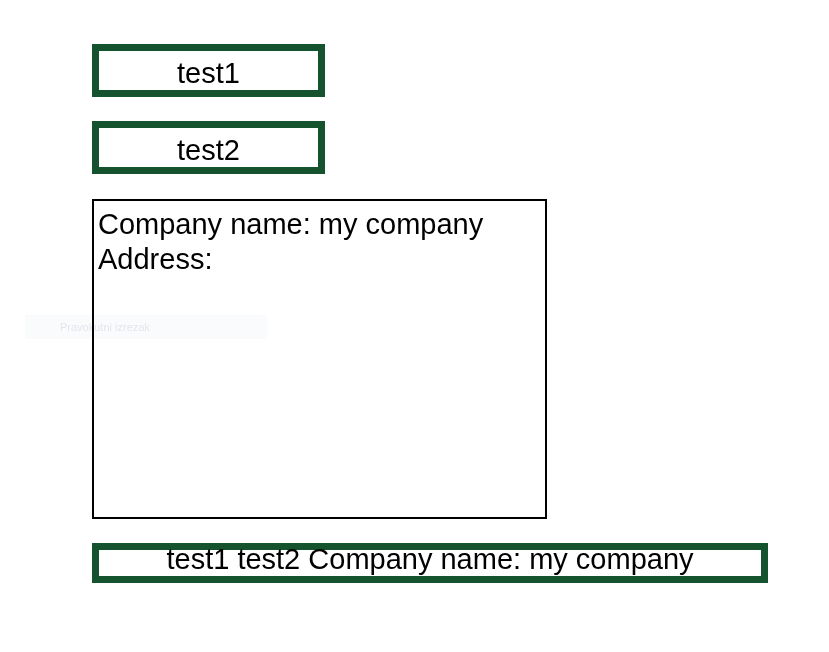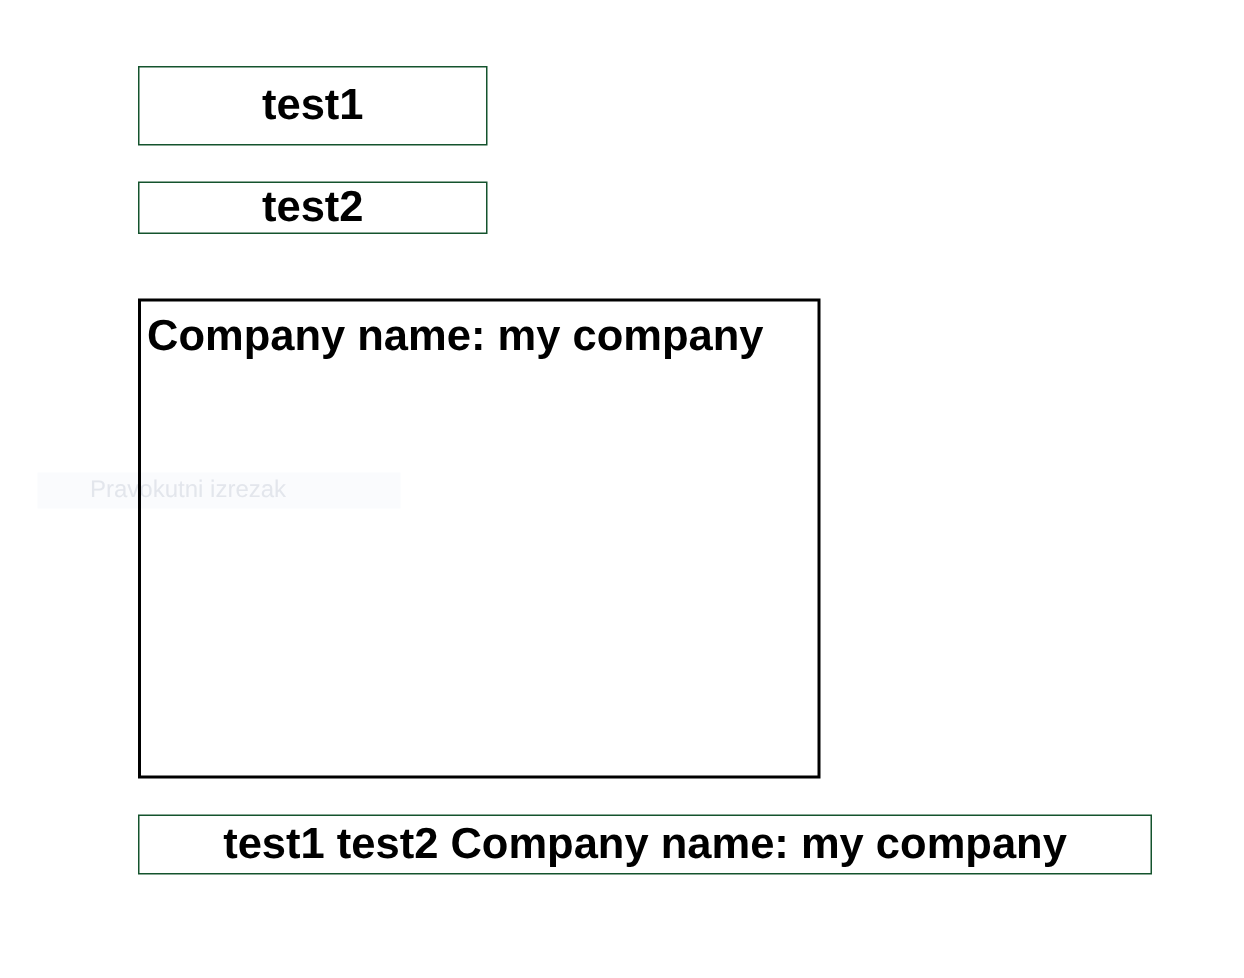--- a/index.html
+++ b/index.html
@@ -11,53 +11,52 @@
     position: relative;
     width: 829px;
     height: 652px;
     overflow: hidden;
     font-family: "Liberation Sans", sans-serif;
     color: #000000;
   }
   .box {
     position: absolute;
     box-sizing: border-box;
-    border: 1px solid #14532d;
+    border: 7px solid #14532d;
     display: flex;
-    align-items: center;
+    align-items: flex-end;
     justify-content: center;
     font-size: 29px;
     background: transparent;
     z-index: 2;
-    font-weight: bold;
   }
   .btn { cursor: pointer; }
   #btn-test1 { left: 92px; top: 44px;  width: 233px; height: 53px; }
-  #btn-test2 { left: 92px; top: 121px; width: 233px; height: 35px; }
+  #btn-test2 { left: 92px; top: 121px; width: 233px; height: 53px; }
   #company-textbox {
     position: absolute;
     box-sizing: border-box;
     left: 92px; top: 199px;
     width: 455px; height: 320px;
     border: 2px solid #000000;
     padding: 6px 4px;
     font-size: 29px;
     line-height: 34.5px;
     background: transparent;
     z-index: 2;
   }
-  .textbox-line { white-space: pre; font-weight: bold; }
+  .textbox-line { white-space: pre; }
   #snip-tooltip {
     position: absolute;
     left: 25px; top: 315px;
     width: 242px; height: 24px;
     box-sizing: border-box;
     background: #fafbfd;
     color: #e3e6ec;
-    font-size: 16px;
+    font-size: 11px;
     line-height: 24px;
     padding-left: 35px;
     z-index: 1;
     white-space: nowrap;
     overflow: hidden;
   }
   #output-box {
     left: 92px; top: 543px;
     width: 676px; height: 40px;
   }
@@ -72,17 +71,18 @@
 <div class="box btn" id="btn-test2">
   <span>test2</span>
 </div>
 
 <div id="snip-tooltip">
   <span>Pravokutni izrezak</span>
 </div>
 
 <div id="company-textbox">
   <div class="textbox-line">Company name: my company</div>
+  <div class="textbox-line">Address:</div>
 </div>
 
 <div class="box" id="output-box">
   <span>test1 test2 Company name: my company</span>
 </div>
 
 </body></html>

